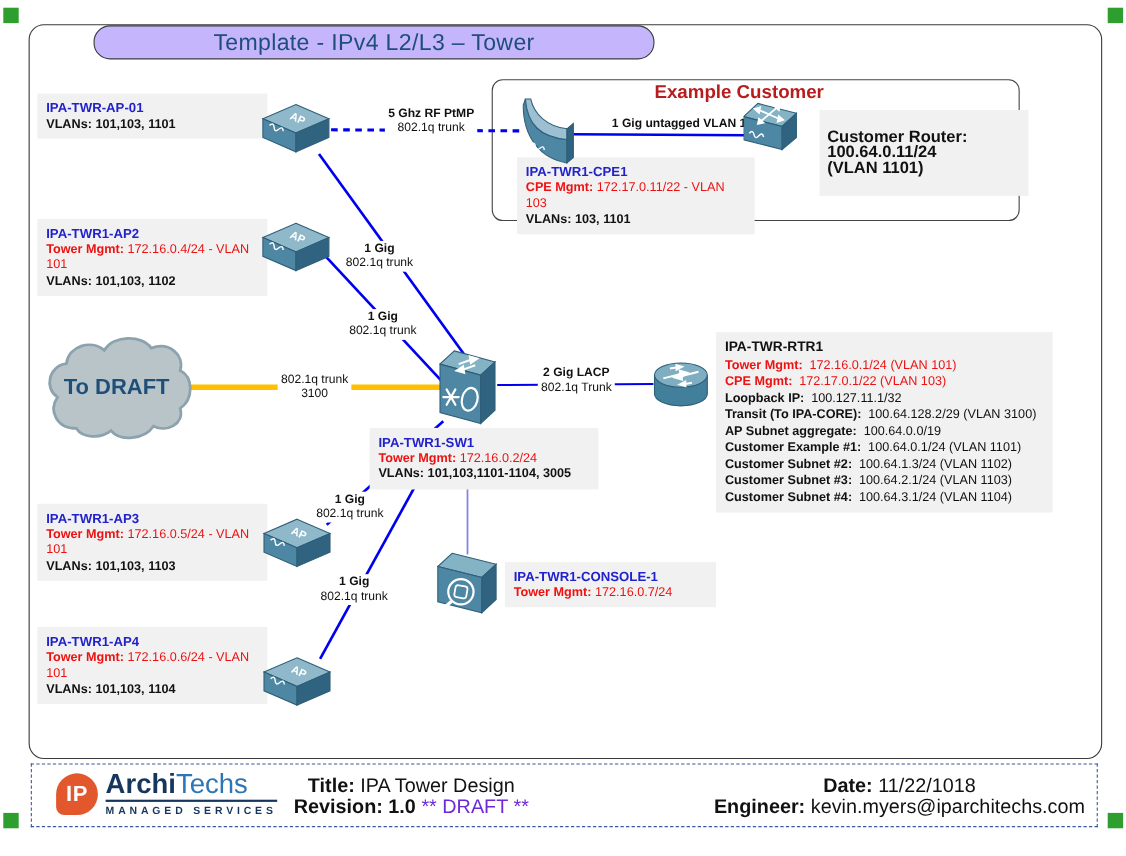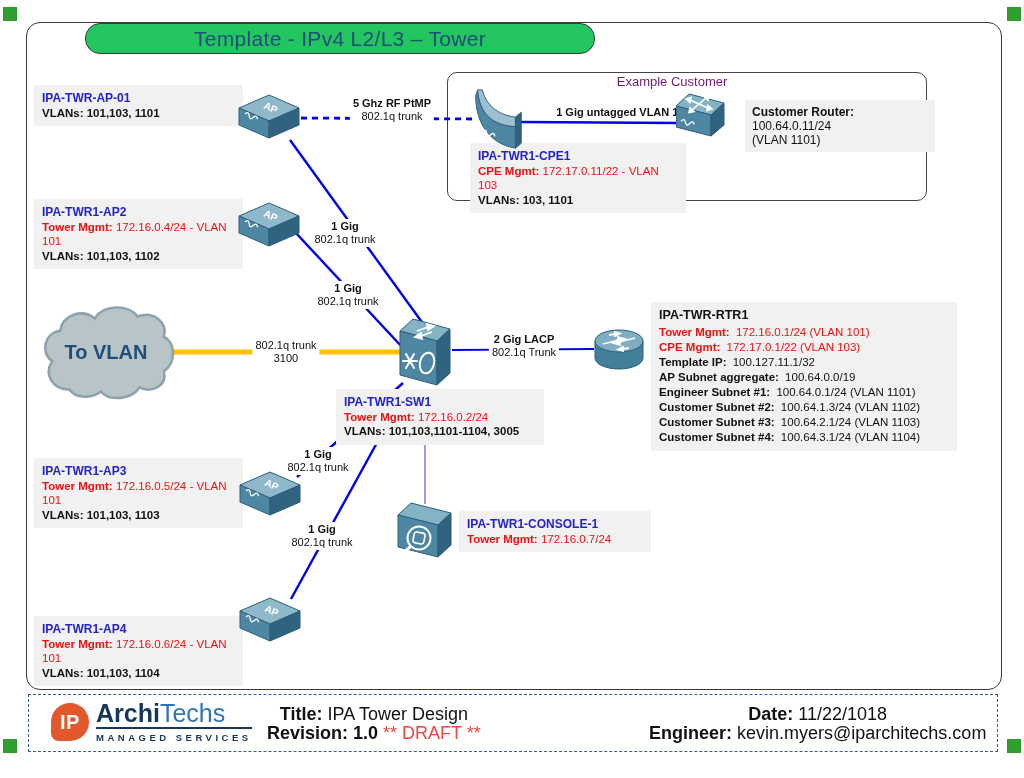--- a/index.html
+++ b/index.html
@@ -1,60 +1,60 @@
 <!DOCTYPE html>
 <html><head>
 <meta charset="utf-8">
 <style>
   html,body{margin:0;padding:0;background:#fff;}
   #canvas{position:relative;width:1024px;height:778px;background:#fff;overflow:hidden;
           font-family:"Liberation Sans",sans-serif;color:#111;}
   .corner{position:absolute;width:14px;height:14px;background:#2E9E2E;}
   .frame{position:absolute;left:26px;top:22px;width:974px;height:666px;
          border:1.6px solid #3a3a3a;border-radius:14px;}
-  .titlebox{position:absolute;left:85px;top:23px;width:508px;height:29px;background:#22c55e;
+  .titlebox{position:absolute;left:85px;top:23px;width:508px;height:29px;background:#c4b5fd;
             border:1.4px solid #3a3a3a;border-radius:15px;display:flex;align-items:center;justify-content:center;}
   .titlebox span{font-size:21px;color:#1F4E79;letter-spacing:.3px;}
   .ecbox{position:absolute;left:447px;top:72px;width:478px;height:127px;
          border:1.5px solid #444;border-radius:10px;background:transparent;}
   .ectitle{position:absolute;left:672px;top:74px;transform:translateX(-50%);
-           font-size:13px;font-weight:normal;color:#701a75;white-space:nowrap;}
+           font-size:17px;font-weight:bold;color:#b91c1c;white-space:nowrap;}
   .wires{position:absolute;left:0;top:0;}
   .devbox{position:absolute;background:#F1F1F1;padding:6px 8px;font-size:11.5px;line-height:14.5px;}
   .dname{color:#2222CC;font-weight:bold;font-size:12px;}
   .dred{color:#EE1111;}
   .dred b{color:#EE1111;}
   .dvlan{color:#111;font-weight:bold;}
   .rtr{width:290px;}
   .rname{font-weight:bold;font-size:12.5px;color:#111;margin-bottom:2px;}
   .rrow{font-size:11.5px;line-height:15px;color:#111;white-space:nowrap;}
   .rrow.red{color:#EE1111;}
   .rrow b{margin-right:3px;}
-  .custlab{position:absolute;background:#F1F1F1;padding:5px 7px;font-size:12px;line-height:14px;color:#111;}
+  .custlab{position:absolute;background:#F1F1F1;padding:18px 7px;font-size:15px;line-height:14px;color:#111;font-weight:bold;}
   .llab{position:absolute;transform:translateX(-50%);text-align:center;background:#fff;
         font-size:11px;line-height:13px;color:#111;padding:1px 3px;white-space:nowrap;}
   .llab b{display:block;}
   .llab span{display:block;}
   .icon{position:absolute;}
   .cloudtext{position:absolute;left:106px;top:341px;transform:translateX(-50%);
              font-size:20px;font-weight:bold;color:#1F4E79;white-space:nowrap;}
   .footer{position:absolute;left:28px;top:694px;width:970px;height:58px;
           border:1.8px dashed #3A57A0;box-sizing:border-box;}
   .logo{position:absolute;left:22px;top:6px;display:flex;align-items:center;gap:7px;}
   .ipbadge{width:38px;height:38px;background:#E2572B;border-radius:50% 50% 50% 20%;
            display:flex;align-items:center;justify-content:center;}
   .ipbadge span{color:#fff;font-weight:bold;font-size:20px;letter-spacing:.5px;}
   .wordmark{font-size:25px;line-height:25px;border-bottom:2px solid #17365D;padding-bottom:1px;}
   .archi{font-weight:bold;color:#17365D;}
   .techs{color:#2E75B6;text-align:right;}
   .tagline{font-size:9.5px;letter-spacing:3.5px;color:#17365D;font-weight:bold;margin-top:3px;}
   .fblock{position:absolute;top:10px;font-size:18px;line-height:19px;color:#111;text-align:center;}
   .fb1{left:238px;}
   .fb2{left:620px;}
-  .draft{color:#ef4444;margin-top:11px;}
+  .draft{color:#6d28d9;margin-top:11px;}
   .revnum{font-weight:bold;}
 </style>
 </head>
 <body>
 
 <div id="canvas">
 
   <div class="corner" style="left:3px;top:7px"></div>
   <div class="corner" style="left:1007px;top:7px"></div>
   <div class="corner" style="left:3px;top:739px"></div>
@@ -89,21 +89,21 @@
     <div class="dred"><b>Tower Mgmt:</b><span> 172.16.0.4/24 - VLAN 101</span></div>
     <div class="dvlan">VLANs: 101,103, 1102</div>
   </div>
 
   <div class="devbox" style="left:34px;top:458px;width:193px">
     <div class="dname">IPA-TWR1-AP3</div>
     <div class="dred"><b>Tower Mgmt:</b><span> 172.16.0.5/24 - VLAN 101</span></div>
     <div class="dvlan">VLANs: 101,103, 1103</div>
   </div>
 
-  <div class="devbox" style="left:34px;top:616px;width:193px">
+  <div class="devbox" style="left:34px;top:570px;width:193px">
     <div class="dname">IPA-TWR1-AP4</div>
     <div class="dred"><b>Tower Mgmt:</b><span> 172.16.0.6/24 - VLAN 101</span></div>
     <div class="dvlan">VLANs: 101,103, 1104</div>
   </div>
 
   <div class="devbox" style="left:336px;top:389px;width:192px">
     <div class="dname">IPA-TWR1-SW1</div>
     <div class="dred"><b>Tower Mgmt:</b><span> 172.16.0.2/24</span></div>
     <div class="dvlan">VLANs: 101,103,1101-1104, 3005</div>
   </div>
@@ -122,23 +122,24 @@
   <div class="custlab" style="left:745px;top:100px;width:176px">
     <b>Customer Router:</b><span> 100.64.0.11/24</span>
     <div>(VLAN 1101)</div>
   </div>
 
   <div class="devbox rtr" style="left:651px;top:302px">
     <div class="rname">IPA-TWR-RTR1</div>
     <div>
         <div class="rrow red"><b>Tower Mgmt:</b> 172.16.0.1/24 (VLAN 101)</div>
         <div class="rrow red"><b>CPE Mgmt:</b> 172.17.0.1/22 (VLAN 103)</div>
-        <div class="rrow blk"><b>Template IP:</b> 100.127.11.1/32</div>
+        <div class="rrow blk"><b>Loopback IP:</b> 100.127.11.1/32</div>
+        <div class="rrow blk"><b>Transit (To IPA-CORE):</b> 100.64.128.2/29 (VLAN 3100)</div>
         <div class="rrow blk"><b>AP Subnet aggregate:</b> 100.64.0.0/19</div>
-        <div class="rrow blk"><b>Engineer Subnet #1:</b> 100.64.0.1/24 (VLAN 1101)</div>
+        <div class="rrow blk"><b>Customer Example #1:</b> 100.64.0.1/24 (VLAN 1101)</div>
         <div class="rrow blk"><b>Customer Subnet #2:</b> 100.64.1.3/24 (VLAN 1102)</div>
         <div class="rrow blk"><b>Customer Subnet #3:</b> 100.64.2.1/24 (VLAN 1103)</div>
         <div class="rrow blk"><b>Customer Subnet #4:</b> 100.64.3.1/24 (VLAN 1104)</div>
       </div>
   </div>
 
   <div class="ectitle">Example Customer</div>
 
   <div class="llab" style="left:392px;top:96px">
     <b>5 Ghz RF PtMP</b>
@@ -168,21 +169,21 @@
       <span>802.1q trunk</span>
   </div>
   <div class="llab" style="left:322px;top:522px">
     <b>1 Gig</b>
       <span>802.1q trunk</span>
   </div>
 
   <svg class="icon" style="left:36px;top:300px" width="140" height="108" viewBox="0 0 138 106">
     <path d="M33,88 C15,88 8,72 16,60 C4,52 8,32 24,30 C26,14 46,8 58,18 C66,4 92,4 100,16 C116,10 130,22 126,36 C138,42 138,62 126,70 C130,84 114,92 102,86 C94,98 72,100 64,90 C54,98 38,96 33,88 Z" fill="#B9C4C9" stroke="#8CA2AC" stroke-width="2.5"></path>
   </svg>
-  <div class="cloudtext">To VLAN</div>
+  <div class="cloudtext">To DRAFT</div>
 
   <svg class="icon" style="left:237px;top:93px" width="64" height="56" viewBox="0 0 64 56">
     <polygon points="32,2 62,15 32,28 2,15" fill="#8FB8CB" stroke="#2F5F78" stroke-width="1"></polygon>
     <polygon points="2,15 32,28 32,45 2,32" fill="#4E87A3" stroke="#2F5F78" stroke-width="1"></polygon>
     <polygon points="32,28 62,15 62,32 32,45" fill="#2F6380" stroke="#2F5F78" stroke-width="1"></polygon>
     <text x="26" y="15" transform="rotate(24 26 15)" font-size="10" font-weight="bold" fill="#fff" font-family="Liberation Sans,sans-serif">AP</text>
     <g stroke="#fff" stroke-width="1.3" fill="none" transform="rotate(23 10 24)">
       <path d="M7,22 c1.5,-3 3,-3 4.5,0 c1.5,3 3,3 4.5,0 c1.5,-3 3,-3 4.5,0"></path>
     </g>
   </svg>

